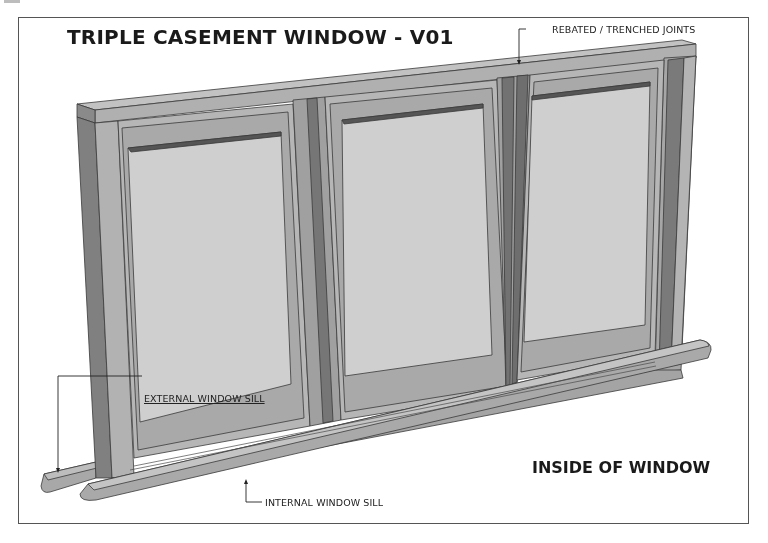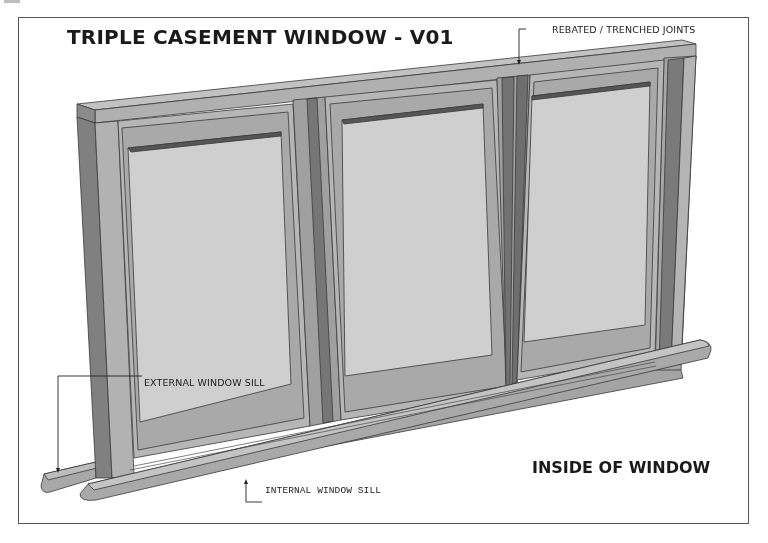--- a/index.html
+++ b/index.html
@@ -5,22 +5,22 @@
   html, body { margin: 0; padding: 0; background: #ffffff; }
   body { width: 768px; height: 543px; position: relative; overflow: hidden;
          font-family: "DejaVu Sans", "Liberation Sans", sans-serif; }
   .corner-mark { position: absolute; left: 4px; top: 0px; width: 16px; height: 3px; background: #bdbdbd; }
   .sheet { position: absolute; left: 18px; top: 17px; width: 731px; height: 507px;
            border: 1px solid #555; box-sizing: border-box; background: #fff; }
   .title { position: absolute; left: 31px; top: 25px; font-weight: bold; font-size: 20px;
            color: #1a1a1a; letter-spacing: 0.2px; white-space: nowrap; margin-left: 36px; }
   .label { position: absolute; font-size: 9.5px; color: #222; white-space: nowrap; letter-spacing: 0.1px; }
   .label.rebated { left: 552px; top: 24px; }
-  .label.external { left: 144px; top: 377px; }
-  .label.internal { left: 265px; top: 485px; font-family: Liberation Mono, monospace; }
+  .label.external { left: 144px; top: 393px; text-decoration: underline; }
+  .label.internal { left: 265px; top: 497px; }
   .inside { position: absolute; left: 532px; top: 458px; font-weight: bold; font-size: 16px;
             color: #1a1a1a; white-space: nowrap; }
   svg.drawing { position: absolute; left: 0; top: 0; }
 </style>
 </head>
 <body>
 
 <div class="corner-mark"></div>
 <div class="sheet"></div>
 

